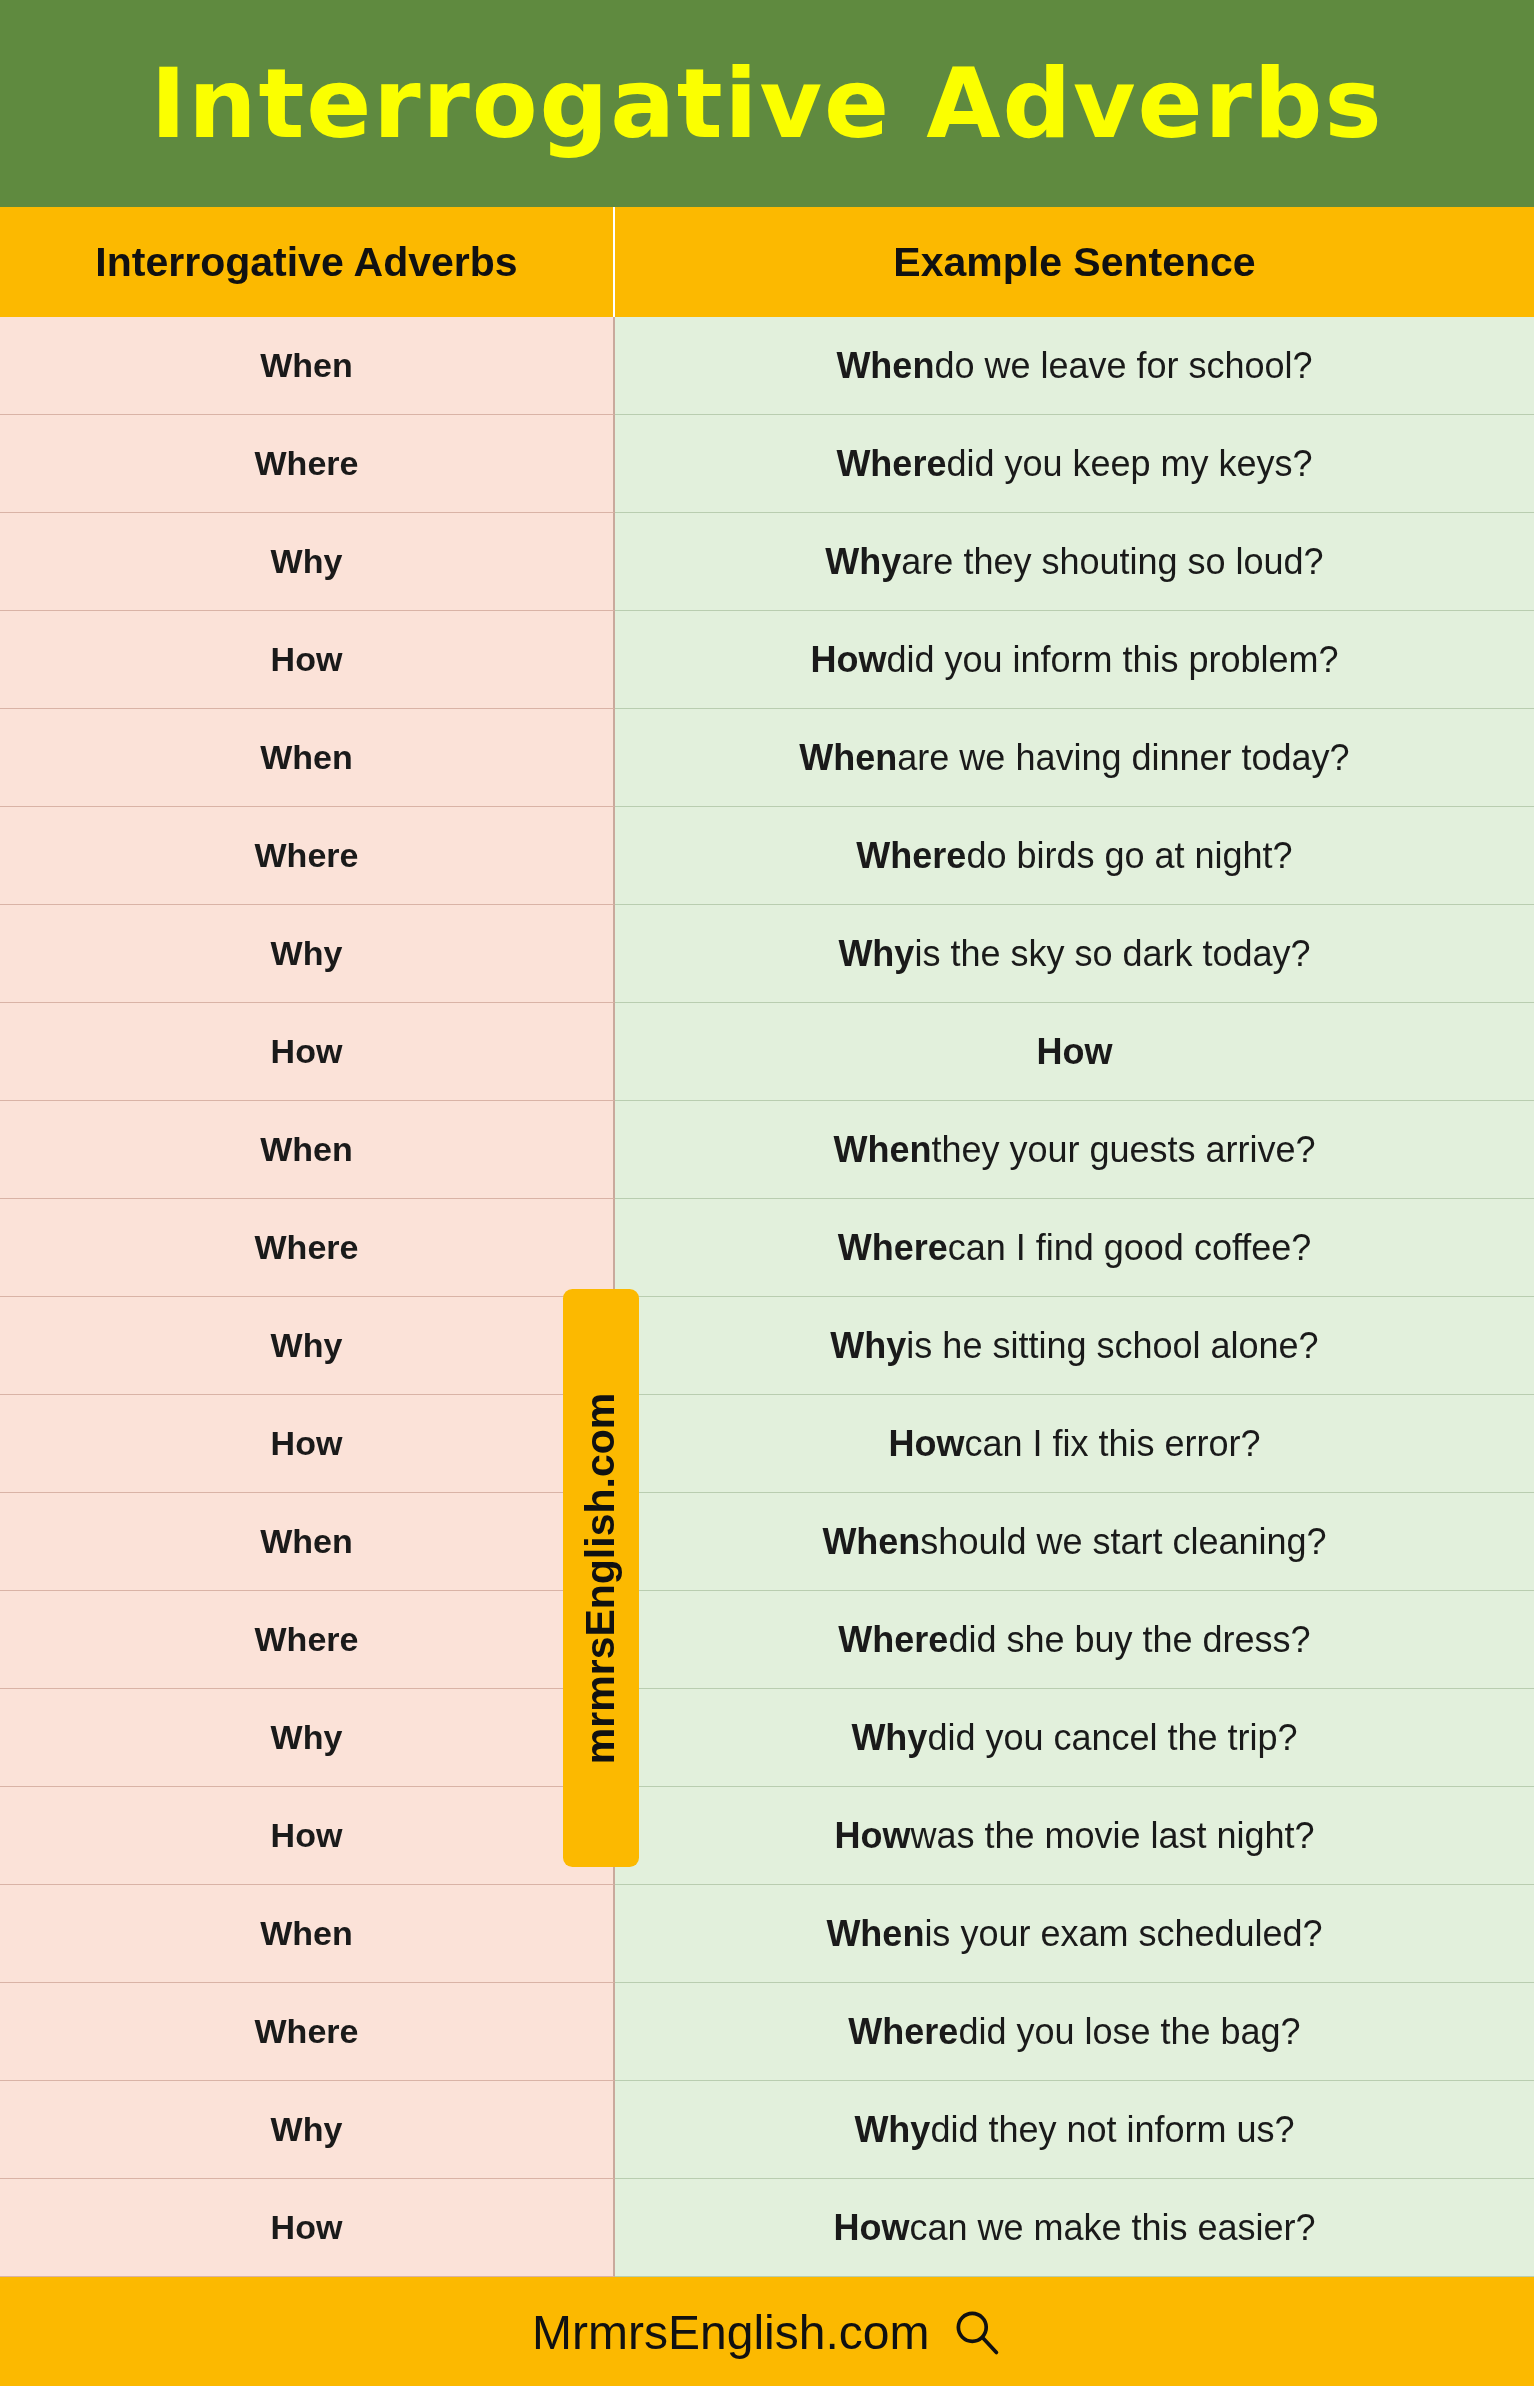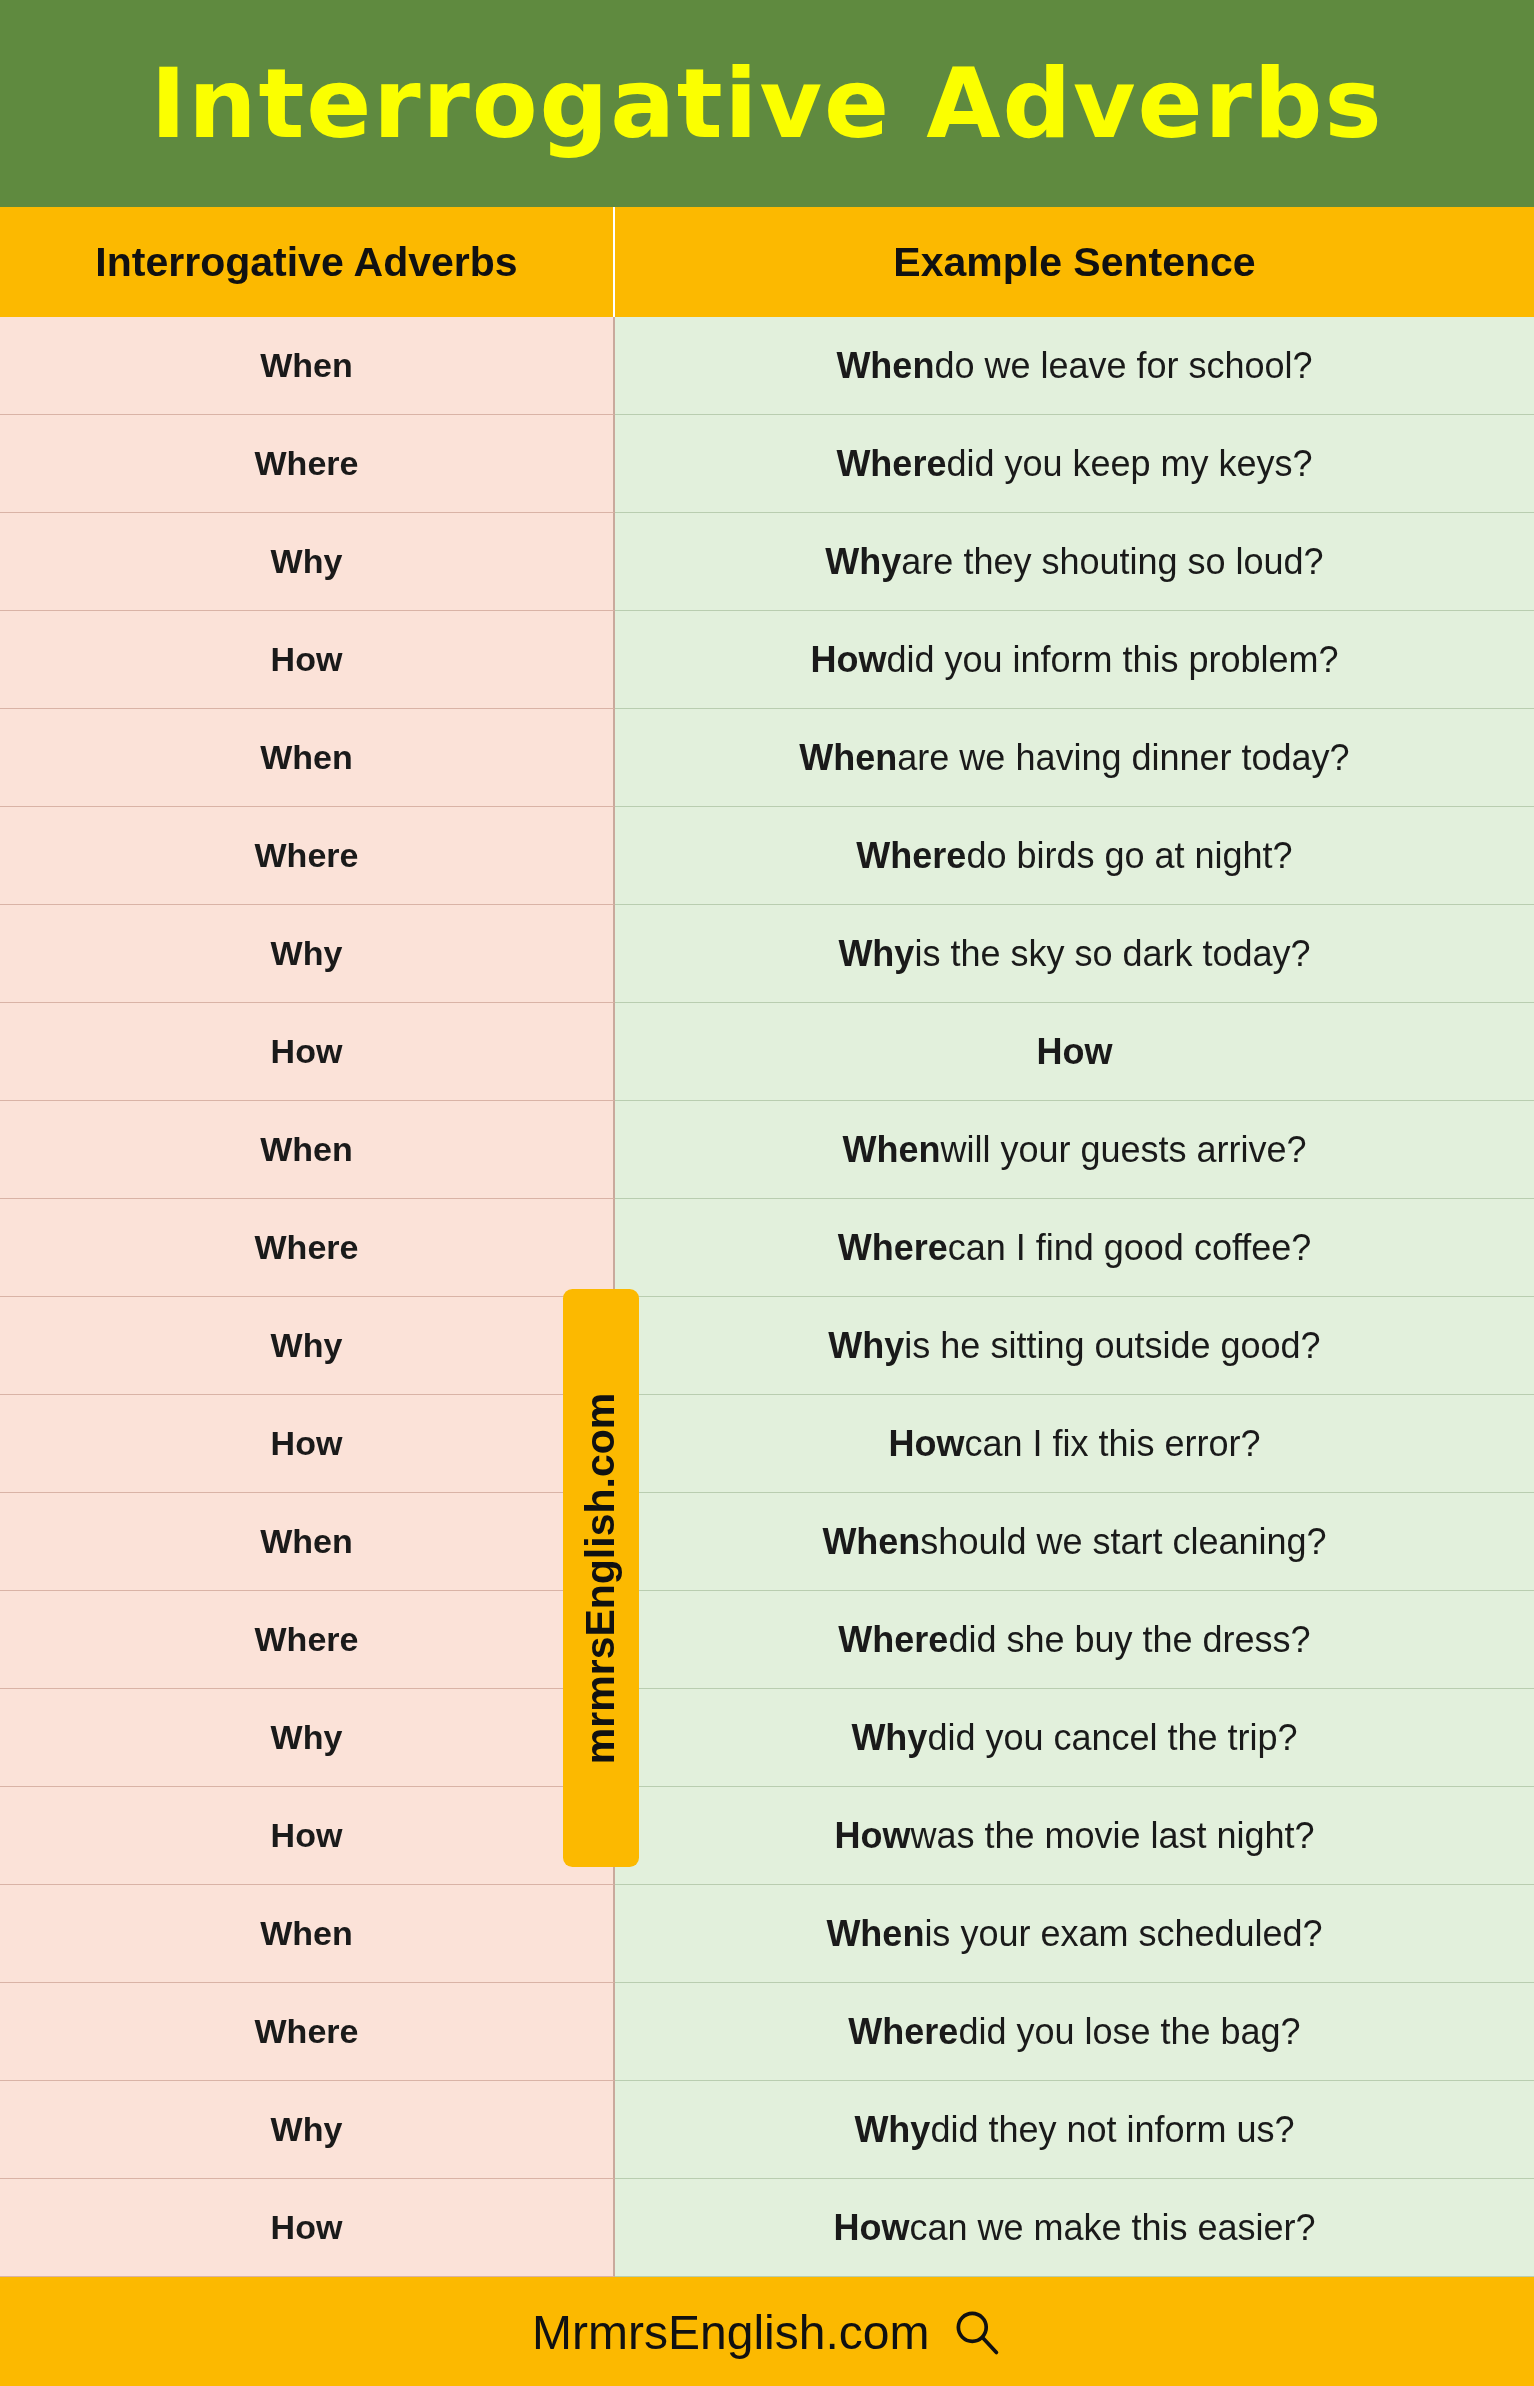--- a/index.html
+++ b/index.html
@@ -217,35 +217,35 @@
       <div class="row">
         <div class="cell adverb">How</div>
         <div class="cell example">
           <span class="kw">How</span>
         </div>
       </div>
       <div class="row">
         <div class="cell adverb">When</div>
         <div class="cell example">
           <span class="kw">When</span>
-          <span> will your guests arrive?</span>
+          <span> they your guests arrive?</span>
         </div>
       </div>
       <div class="row">
         <div class="cell adverb">Where</div>
         <div class="cell example">
           <span class="kw">Where</span>
           <span> can I find good coffee?</span>
         </div>
       </div>
       <div class="row">
         <div class="cell adverb">Why</div>
         <div class="cell example">
           <span class="kw">Why</span>
-          <span> is he sitting outside good?</span>
+          <span> is he sitting school alone?</span>
         </div>
       </div>
       <div class="row">
         <div class="cell adverb">How</div>
         <div class="cell example">
           <span class="kw">How</span>
           <span> can I fix this error?</span>
         </div>
       </div>
       <div class="row">

